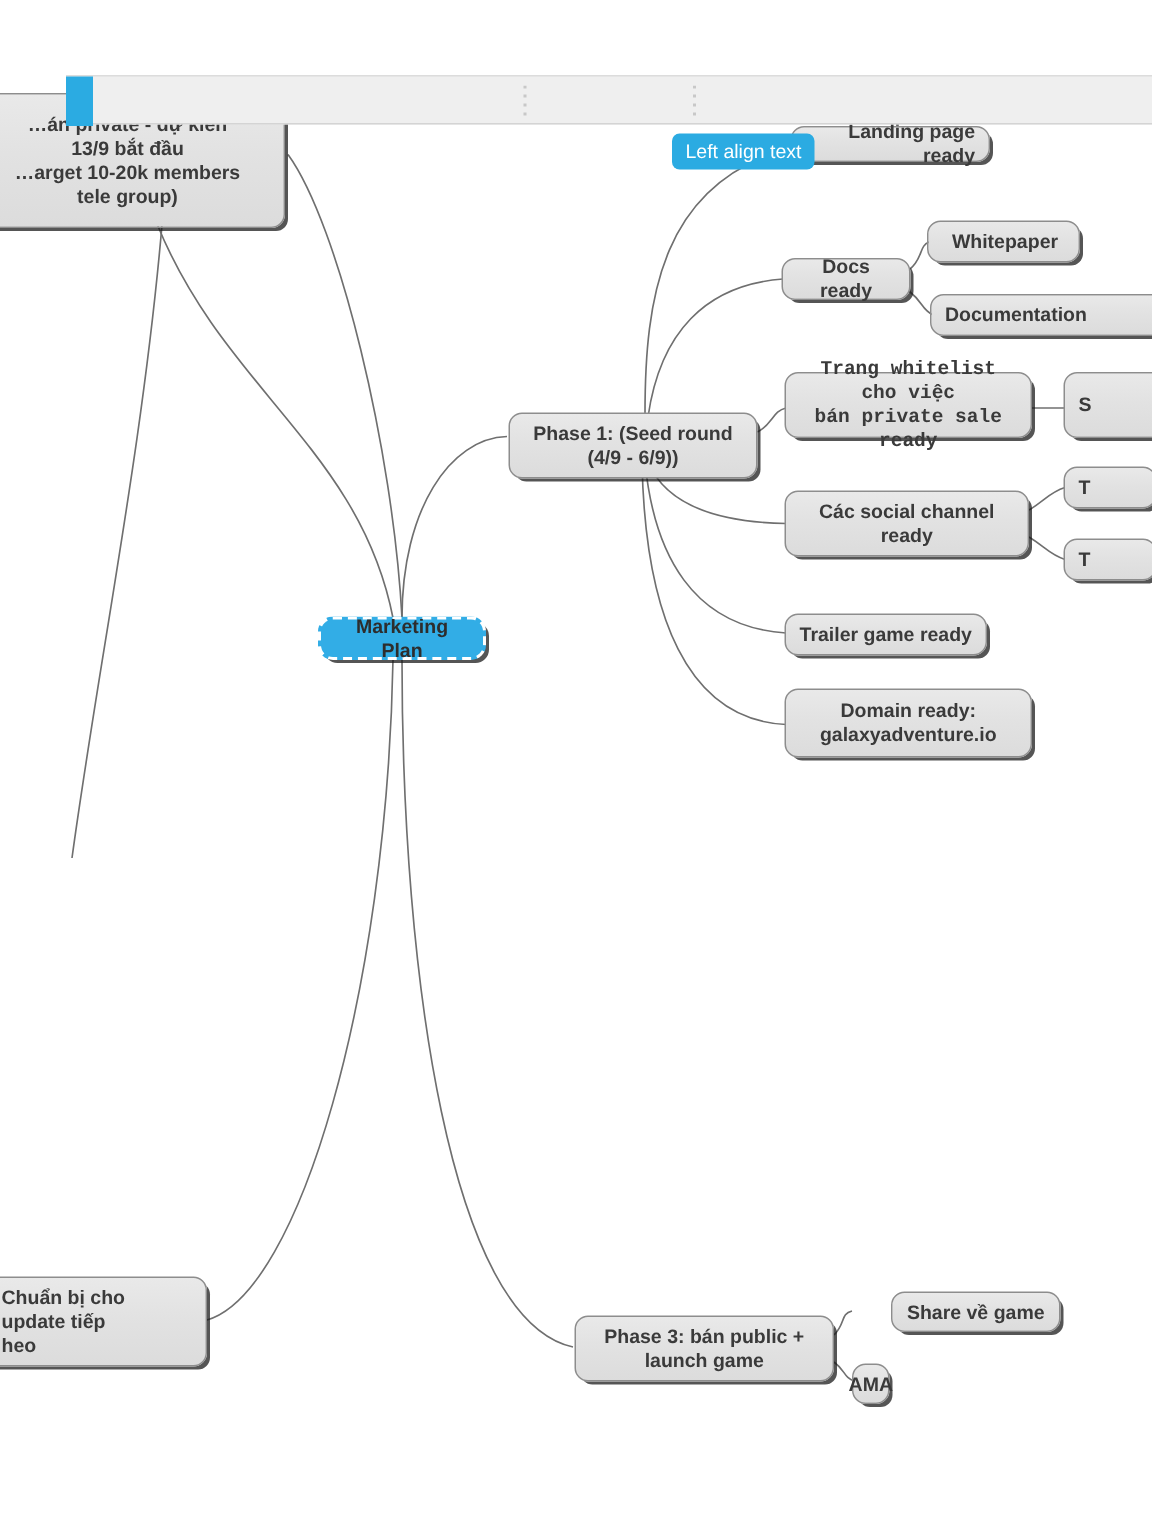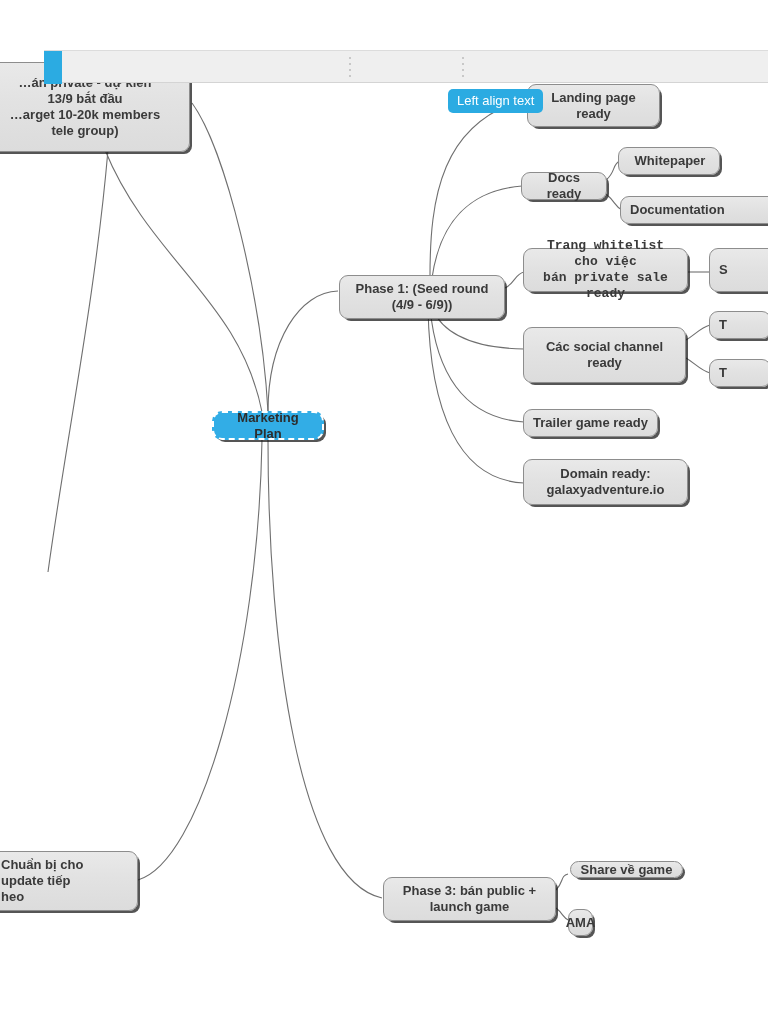--- a/index.html
+++ b/index.html
@@ -150,56 +150,56 @@
 
         <path d="M556,908 C564,914 562,918 570,921"></path>
       </g>
     </svg>
 
     <div class="node" style="left:-20px; top:62px; width:210px; height:90px;">…án private - dự kiến
 13/9 bắt đầu
 …arget 10-20k members
 tele group)</div>
 
-    <div class="node" style="left:527px; top:84px; width:133px; height:43px;">Landing page ready</div>
+    <div class="node" style="left:527px; top:84px; width:133px; height:24px;text-align:right;">Landing page ready</div>
 
     <div class="node" style="left:521px; top:172px; width:86px; height:28px;">Docs ready</div>
 
     <div class="node" style="left:618px; top:147px; width:102px; height:28px;padding-left:11px;">Whitepaper</div>
 
     <div class="node" style="left:620px; top:196px; width:160px; height:28px; justify-content:flex-start;">Documentation</div>
 
     <div class="node" style="left:339px; top:275px; width:166px; height:44px;">Phase 1: (Seed round
 (4/9 - 6/9))</div>
 
     <div class="node" style="left:523px; top:248px; width:165px; height:44px;font-family:Liberation Mono, monospace;">Trang whitelist cho việc
 bán private sale ready</div>
 
     <div class="node" style="left:709px; top:248px; width:70px; height:44px; justify-content:flex-start;">S</div>
 
-    <div class="node" style="left:523px; top:327px; width:163px; height:56px;">Các social channel
+    <div class="node" style="left:523px; top:327px; width:163px; height:44px;">Các social channel
 ready</div>
 
     <div class="node" style="left:709px; top:311px; width:62px; height:28px; justify-content:flex-start;">T</div>
 
     <div class="node" style="left:709px; top:359px; width:62px; height:28px; justify-content:flex-start;">T</div>
 
     <div class="node" style="left:523px; top:409px; width:135px; height:28px;">Trailer game ready</div>
 
     <div class="node" style="left:523px; top:459px; width:165px; height:46px;">Domain ready:
 galaxyadventure.io</div>
 
     <div class="node" style="left:-22px; top:851px; width:160px; height:60px; justify-content:flex-start; text-align:left;">…Chuẩn bị cho
 …update tiếp
 …heo</div>
 
     <div class="node" style="left:383px; top:877px; width:173px; height:44px;">Phase 3: bán public +
 launch game</div>
 
-    <div class="node" style="left:570px; top:861px; width:113px; height:17px;">Share về game</div>
+    <div class="node" style="left:594px; top:861px; width:113px; height:27px;">Share về game</div>
 
     <div class="node" style="left:568px; top:909px; width:25px; height:27px;">AMA</div>
 
     <div class="node root" style="left:212px; top:411px; width:112px; height:29px;">Marketing Plan</div>
   </div>
 
   <div id="toolbar">
     <div id="toolbar-active-button"></div>
     <div class="tb-sep" style="left:305px;"></div>
     <div class="tb-sep" style="left:418px;"></div>

